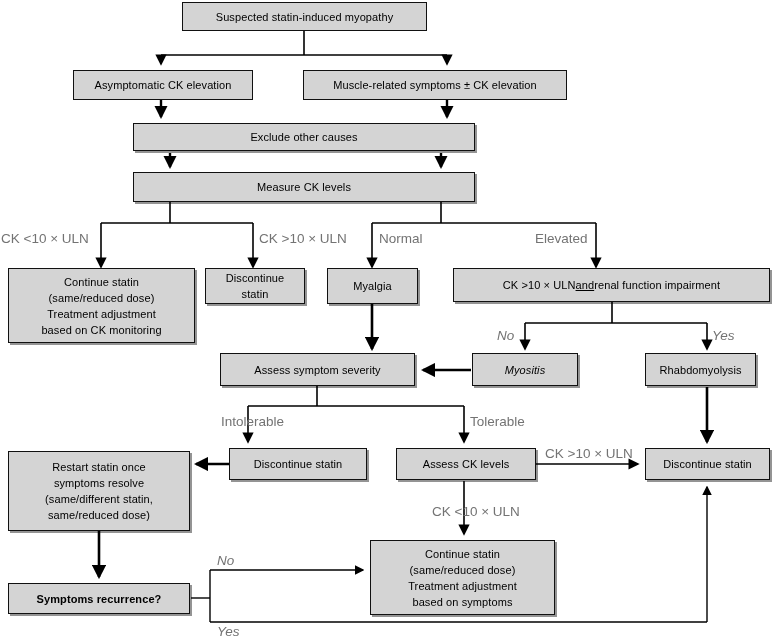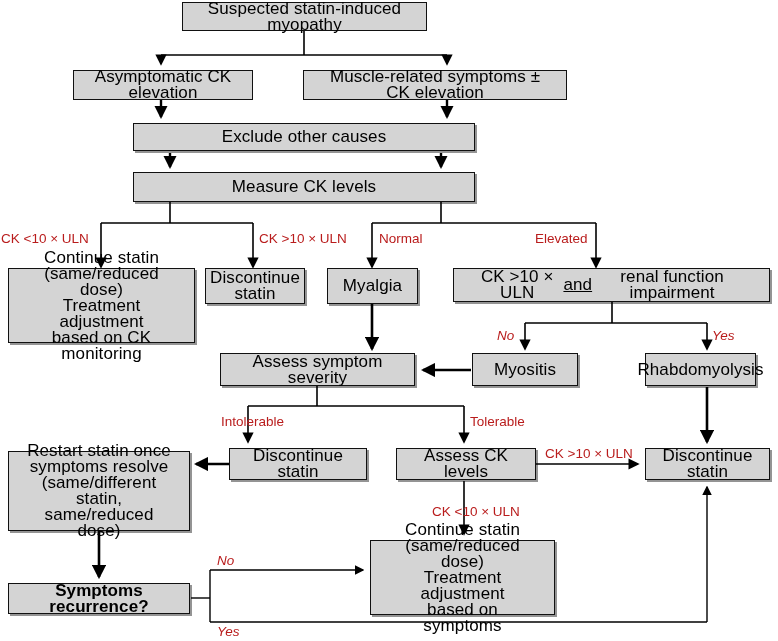--- a/index.html
+++ b/index.html
@@ -26,34 +26,34 @@
   .node {
     position: absolute;
     box-sizing: border-box;
     background: #d4d4d4;
     border: 1.5px solid #111111;
     display: flex;
     align-items: center;
     justify-content: center;
     text-align: center;
     color: #000000;
-    font-size: 17px;
+    font-size: 11px;
     line-height: 16px;
     letter-spacing: 0.1px;
     padding: 1px 17px;
     white-space: pre-line;
     z-index: 2;
   }
   .node.shadow {
     box-shadow: 2px 2px 0 rgba(0,0,0,0.42);
   }
   .node .u { text-decoration: underline; }
   .edge-label {
     position: absolute;
-    color: #b91c1c;
+    color: #737373;
     font-size: 13.5px;
     line-height: 15px;
     white-space: nowrap;
     z-index: 3;
     background: transparent;
   }
   .edge-label.ital { font-style: italic; }
 </style>
 </head>
 <body>
@@ -144,21 +144,21 @@
 statin</div>
 
   <div class="node shadow" style="left:327px; top:268px; width:91px; height:36px;">Myalgia</div>
 
   <div class="node shadow" style="left:453px; top:268px; width:317px; height:34px;">
     <span>CK &gt;10 × ULN </span><span class="u">and</span><span> renal function impairment</span>
   </div>
 
   <div class="node shadow" style="left:220px; top:353px; width:195px; height:33px;">Assess symptom severity</div>
 
-  <div class="node shadow" style="left:472px; top:353px; width:106px; height:33px;">Myositis</div>
+  <div class="node shadow" style="left:472px; top:353px; width:106px; height:33px;font-style:italic;">Myositis</div>
 
   <div class="node shadow" style="left:645px; top:353px; width:111px; height:33px;">Rhabdomyolysis</div>
 
   <div class="node shadow" style="left:229px; top:448px; width:138px; height:32px;">Discontinue statin</div>
 
   <div class="node shadow" style="left:396px; top:448px; width:140px; height:32px;">Assess CK levels</div>
 
   <div class="node shadow" style="left:645px; top:448px; width:125px; height:32px;">Discontinue statin</div>
 
   <div class="node shadow" style="left:8px; top:451px; width:182px; height:80px;">Restart statin once

